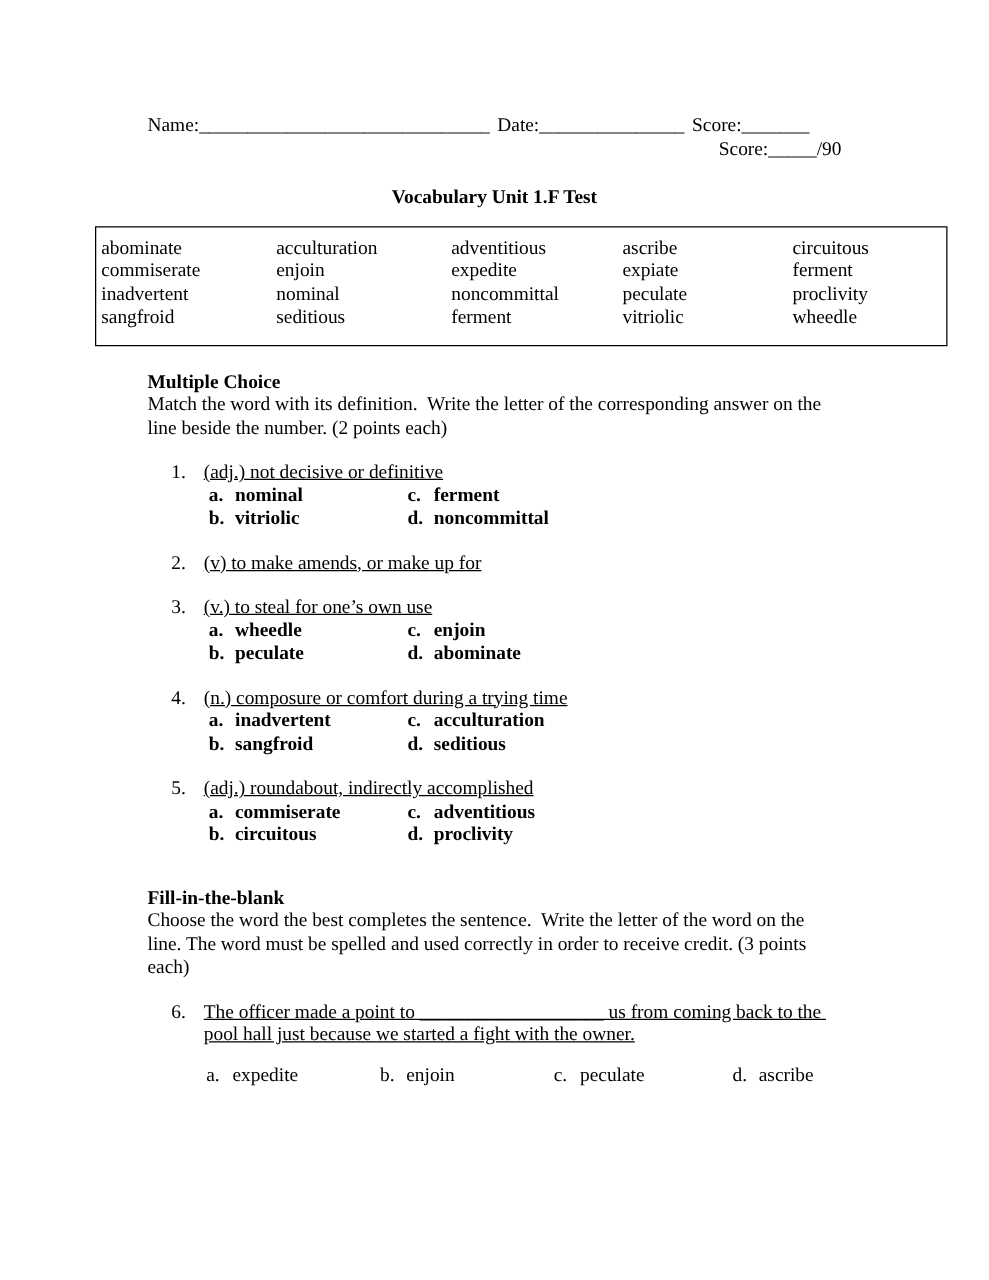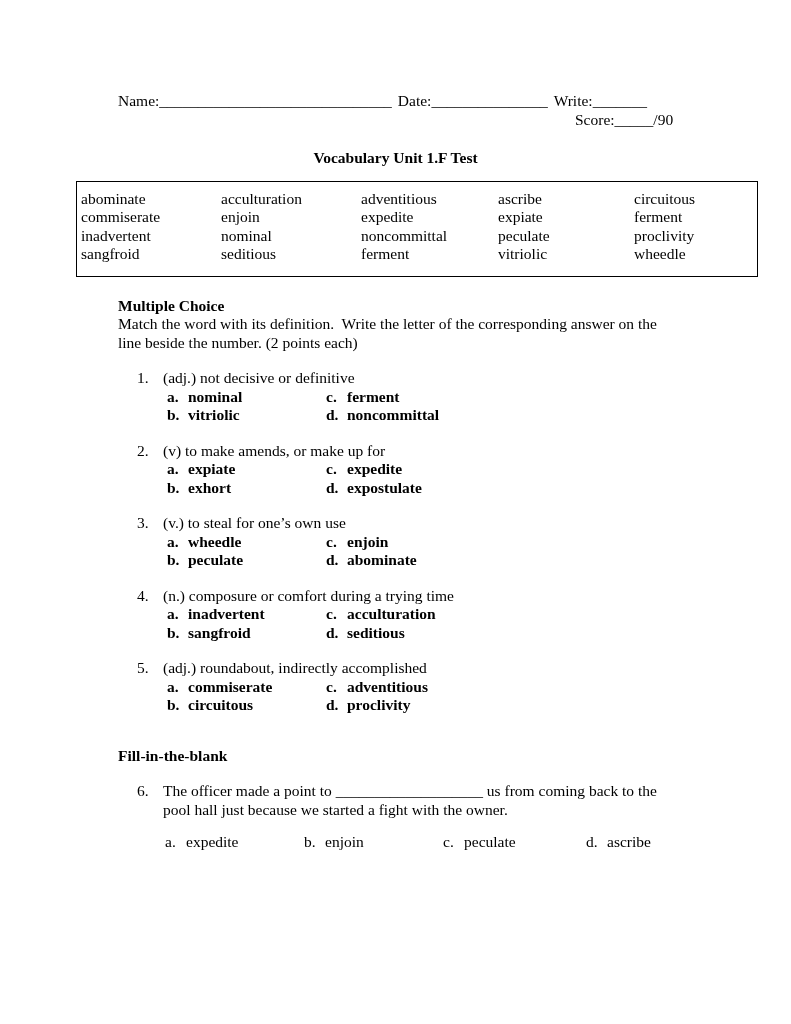--- a/index.html
+++ b/index.html
@@ -40,40 +40,40 @@
   .wb-col { display: flex; flex-direction: column; }
 
   .section { margin-left: 118px; width: 552px; }
   .section-mc { margin-top: 20px; }
   .section-fib { margin-top: 32px; }
   .section-heading { font-weight: bold; }
 
   .question { margin: 17px 0 0 19px; }
   .q-line { display: flex; }
   .q-num { width: 26px; flex: none; }
-  .q-prompt { flex: 1; }
+  .q-prompt { flex: 1; text-decoration: underline; }
   .fib .q-prompt { max-width: 496px; }
 
   .opts { display: flex; margin-left: 30px; font-weight: bold; }
   .opt-col-1 { width: 159px; }
   .opt { }
   .opt-label { display: inline-block; width: 21px; }
 
   .fib-opts { display: flex; margin-left: 28px; margin-top: 14px; }
   .fib-opt { width: 139px; }
   .fib-opt:nth-child(3) { width: 143px; }
   .fib-opt:last-child { width: auto; }
 </style>
 </head>
 <body>
 
 <div class="page">
 
   <div class="header">
-    <div class="header-line1"><span class="bindtext">Name:______________________________</span><span class="sep"></span><span class="bindtext">Date:_______________</span><span class="sep"></span><span class="bindtext">Write:_______</span></div>
+    <div class="header-line1"><span class="bindtext">Name:______________________________</span><span class="sep"></span><span class="bindtext">Date:_______________</span><span class="sep"></span><span class="bindtext">Score:_______</span></div>
     <div class="header-line2"><span class="bindtext">Score:_____/90</span></div>
   </div>
 
   <div class="doc-title">Vocabulary Unit 1.F Test</div>
 
   <div class="word-bank">
     <div class="wb-col">
       <span>abominate</span>
       <span>commiserate</span>
       <span>inadvertent</span>
@@ -124,30 +124,20 @@
           <div class="opt"><span class="opt-label">d.</span><span>noncommittal</span></div>
         </div>
       </div>
     </div>
 
     <div class="question">
       <div class="q-line">
         <span class="q-num">2.</span>
         <span class="q-prompt bindtext">(v) to make amends, or make up for</span>
       </div>
-      <div class="opts">
-        <div class="opt-col opt-col-1">
-          <div class="opt"><span class="opt-label">a.</span><span>expiate</span></div>
-          <div class="opt"><span class="opt-label">b.</span><span>exhort</span></div>
-        </div>
-        <div class="opt-col">
-          <div class="opt"><span class="opt-label">c.</span><span>expedite</span></div>
-          <div class="opt"><span class="opt-label">d.</span><span>expostulate</span></div>
-        </div>
-      </div>
     </div>
 
     <div class="question">
       <div class="q-line">
         <span class="q-num">3.</span>
         <span class="q-prompt bindtext">(v.) to steal for one’s own use</span>
       </div>
       <div class="opts">
         <div class="opt-col opt-col-1">
           <div class="opt"><span class="opt-label">a.</span><span>wheedle</span></div>
@@ -190,20 +180,21 @@
         <div class="opt-col">
           <div class="opt"><span class="opt-label">c.</span><span>adventitious</span></div>
           <div class="opt"><span class="opt-label">d.</span><span>proclivity</span></div>
         </div>
       </div>
     </div>
   </div>
 
   <div class="section section-fib">
     <div class="section-heading">Fill-in-the-blank</div>
+    <div class="bindtext">Choose the word the best completes the sentence.  Write the letter of the word on the line. The word must be spelled and used correctly in order to receive credit. (3 points each)</div>
 
     <div class="question fib">
       <div class="q-line">
         <span class="q-num">6.</span>
         <span class="q-prompt bindtext">The officer made a point to ___________________ us from coming back to the pool hall just because we started a fight with the owner.</span>
       </div>
       <div class="fib-opts">
         <div class="fib-opt"><span class="opt-label">a.</span><span>expedite</span></div>
         <div class="fib-opt"><span class="opt-label">b.</span><span>enjoin</span></div>
         <div class="fib-opt"><span class="opt-label">c.</span><span>peculate</span></div>

